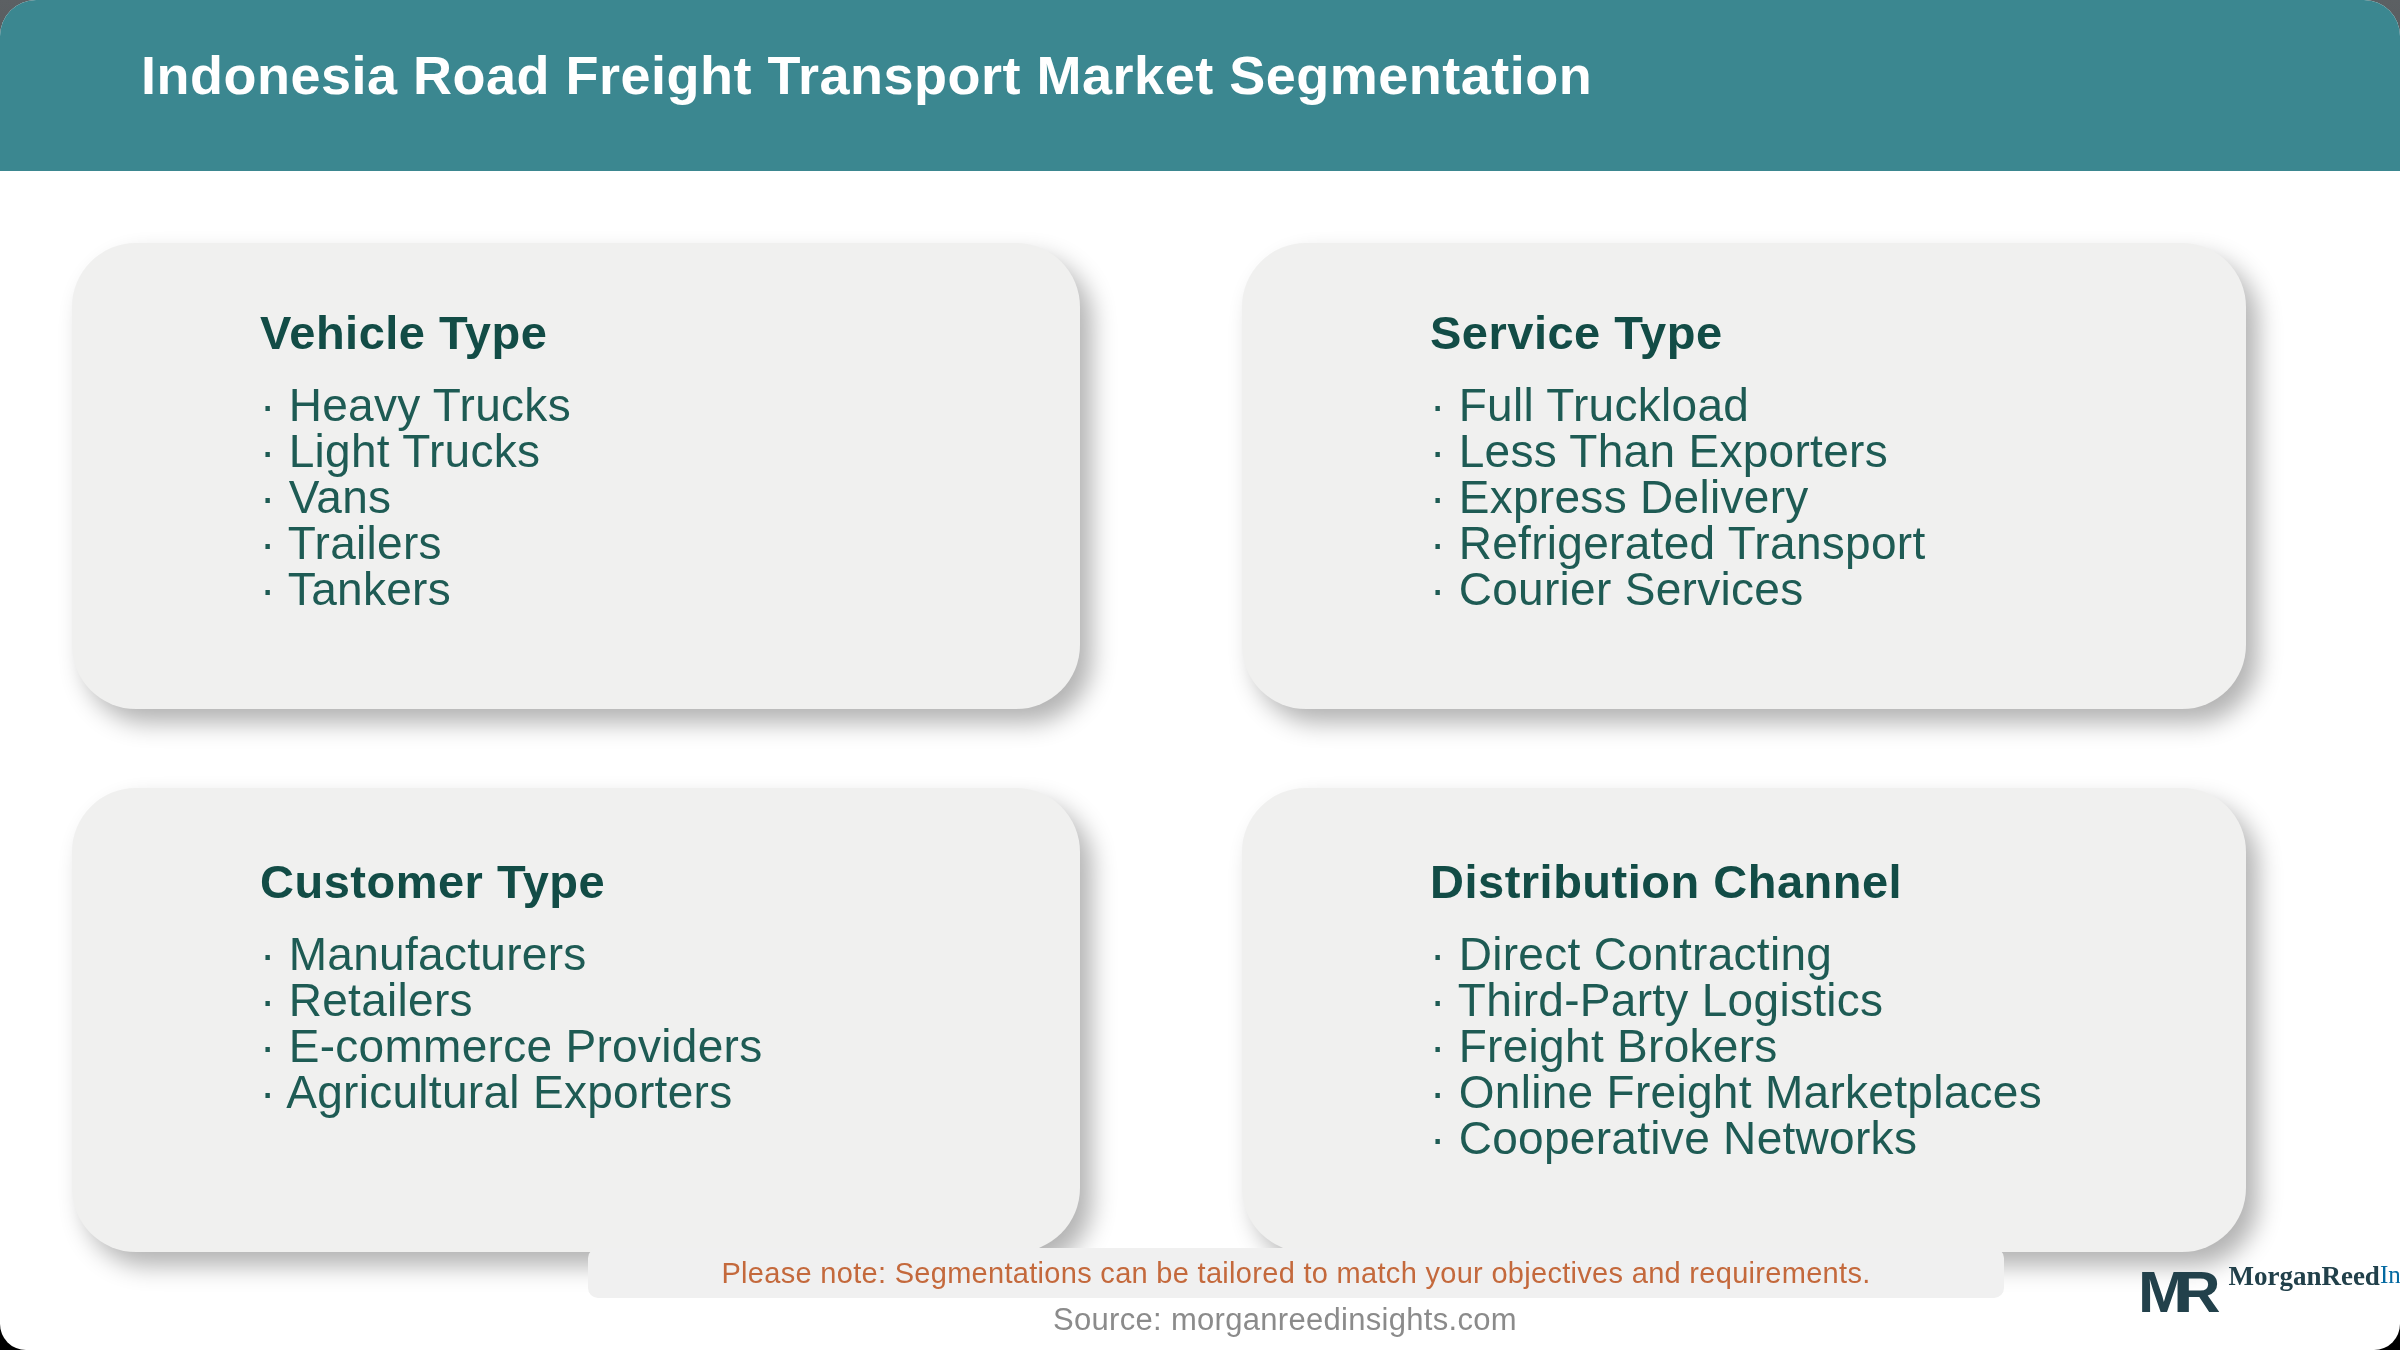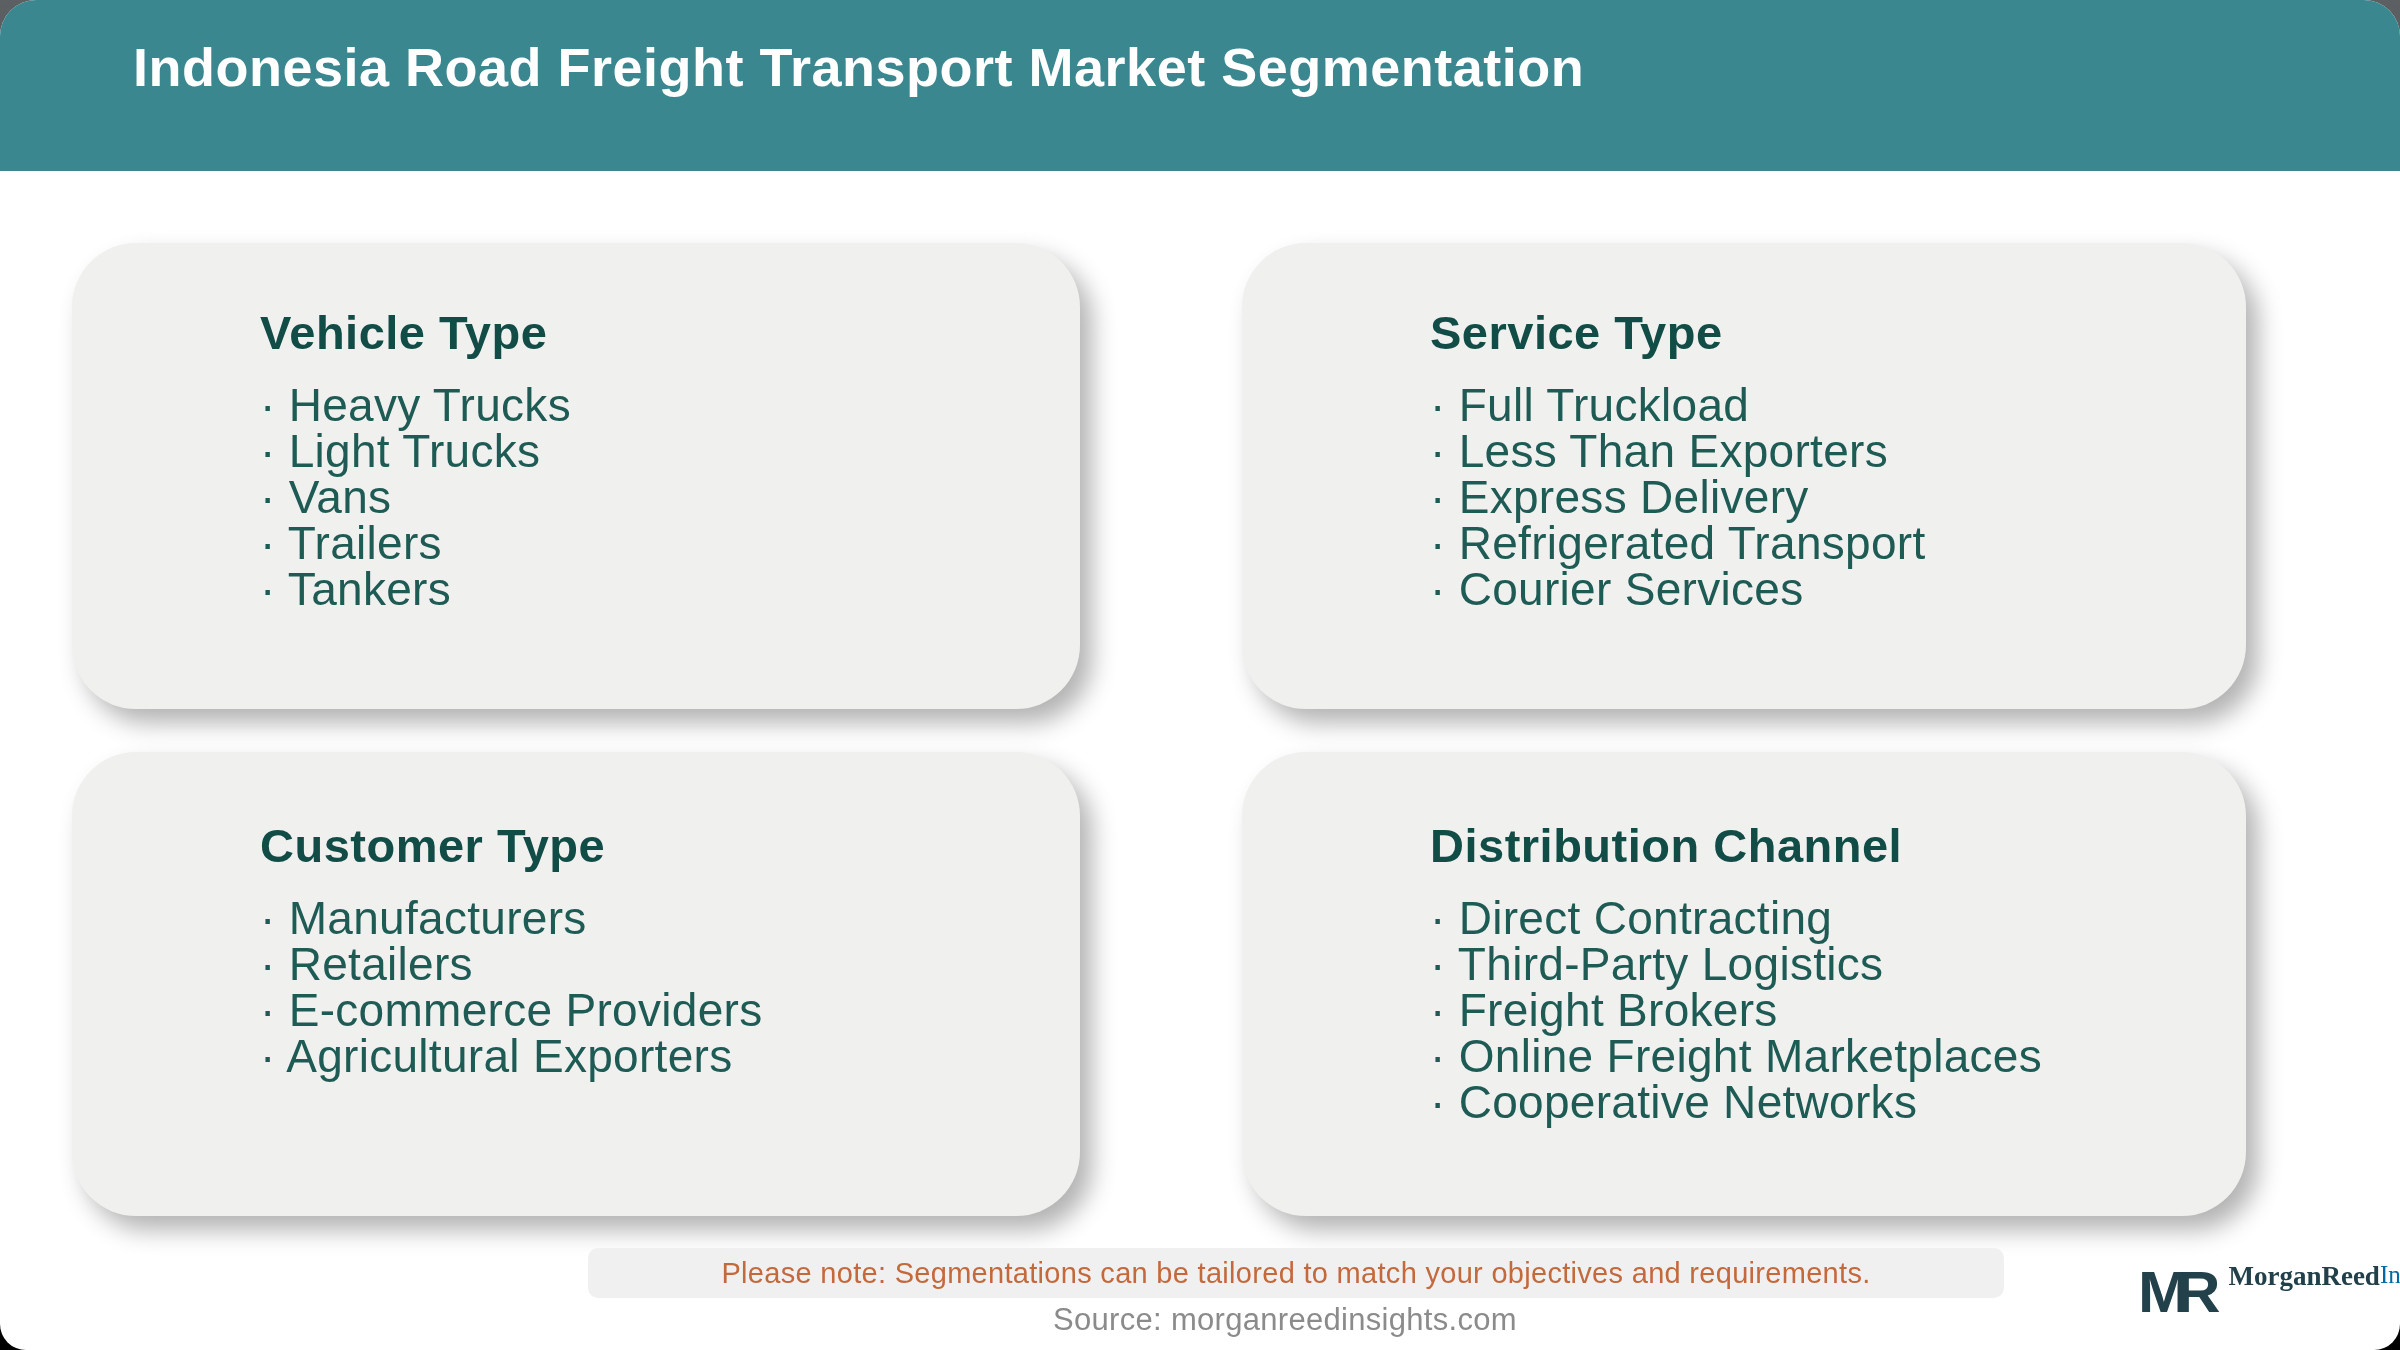--- a/index.html
+++ b/index.html
@@ -14,31 +14,31 @@
     border-radius:36px 36px 26px 26px;
     overflow:hidden;
   }
   .header-band{
     position:absolute;left:0;top:0;width:100%;height:171px;
     background:#3B8790;
   }
   .page-title{
     position:absolute;left:133px;top:38px;
     font-size:54px;font-weight:700;color:#ffffff;
-    letter-spacing:0.5px;line-height:1.1;margin:0;
+    letter-spacing:0.5px;line-height:1.1;margin:8px;
   }
   .card{
     position:absolute;
     background:#f0f0ef;
     border-radius:64px;
     box-shadow:12px 14px 24px rgba(0,0,0,0.30);
     box-sizing:border-box;
   }
   .card.row1{top:243px;height:466px;padding:62px 60px 0 188px;}
-  .card.row2{top:752px;height:464px;padding:66px 60px 16px 188px;}
+  .card.row2{top:788px;height:464px;padding:66px 60px 16px 188px;}
   .card.col1{left:72px;width:1008px;}
   .card.col2{left:1242px;width:1004px;}
   .card-title{
     margin:0 0 22px 0;
     font-size:47px;font-weight:700;color:#124C46;
     letter-spacing:0.5px;
   }
   .card-item{
     font-size:46px;color:#1E5B54;line-height:46px;
     letter-spacing:0.3px;

